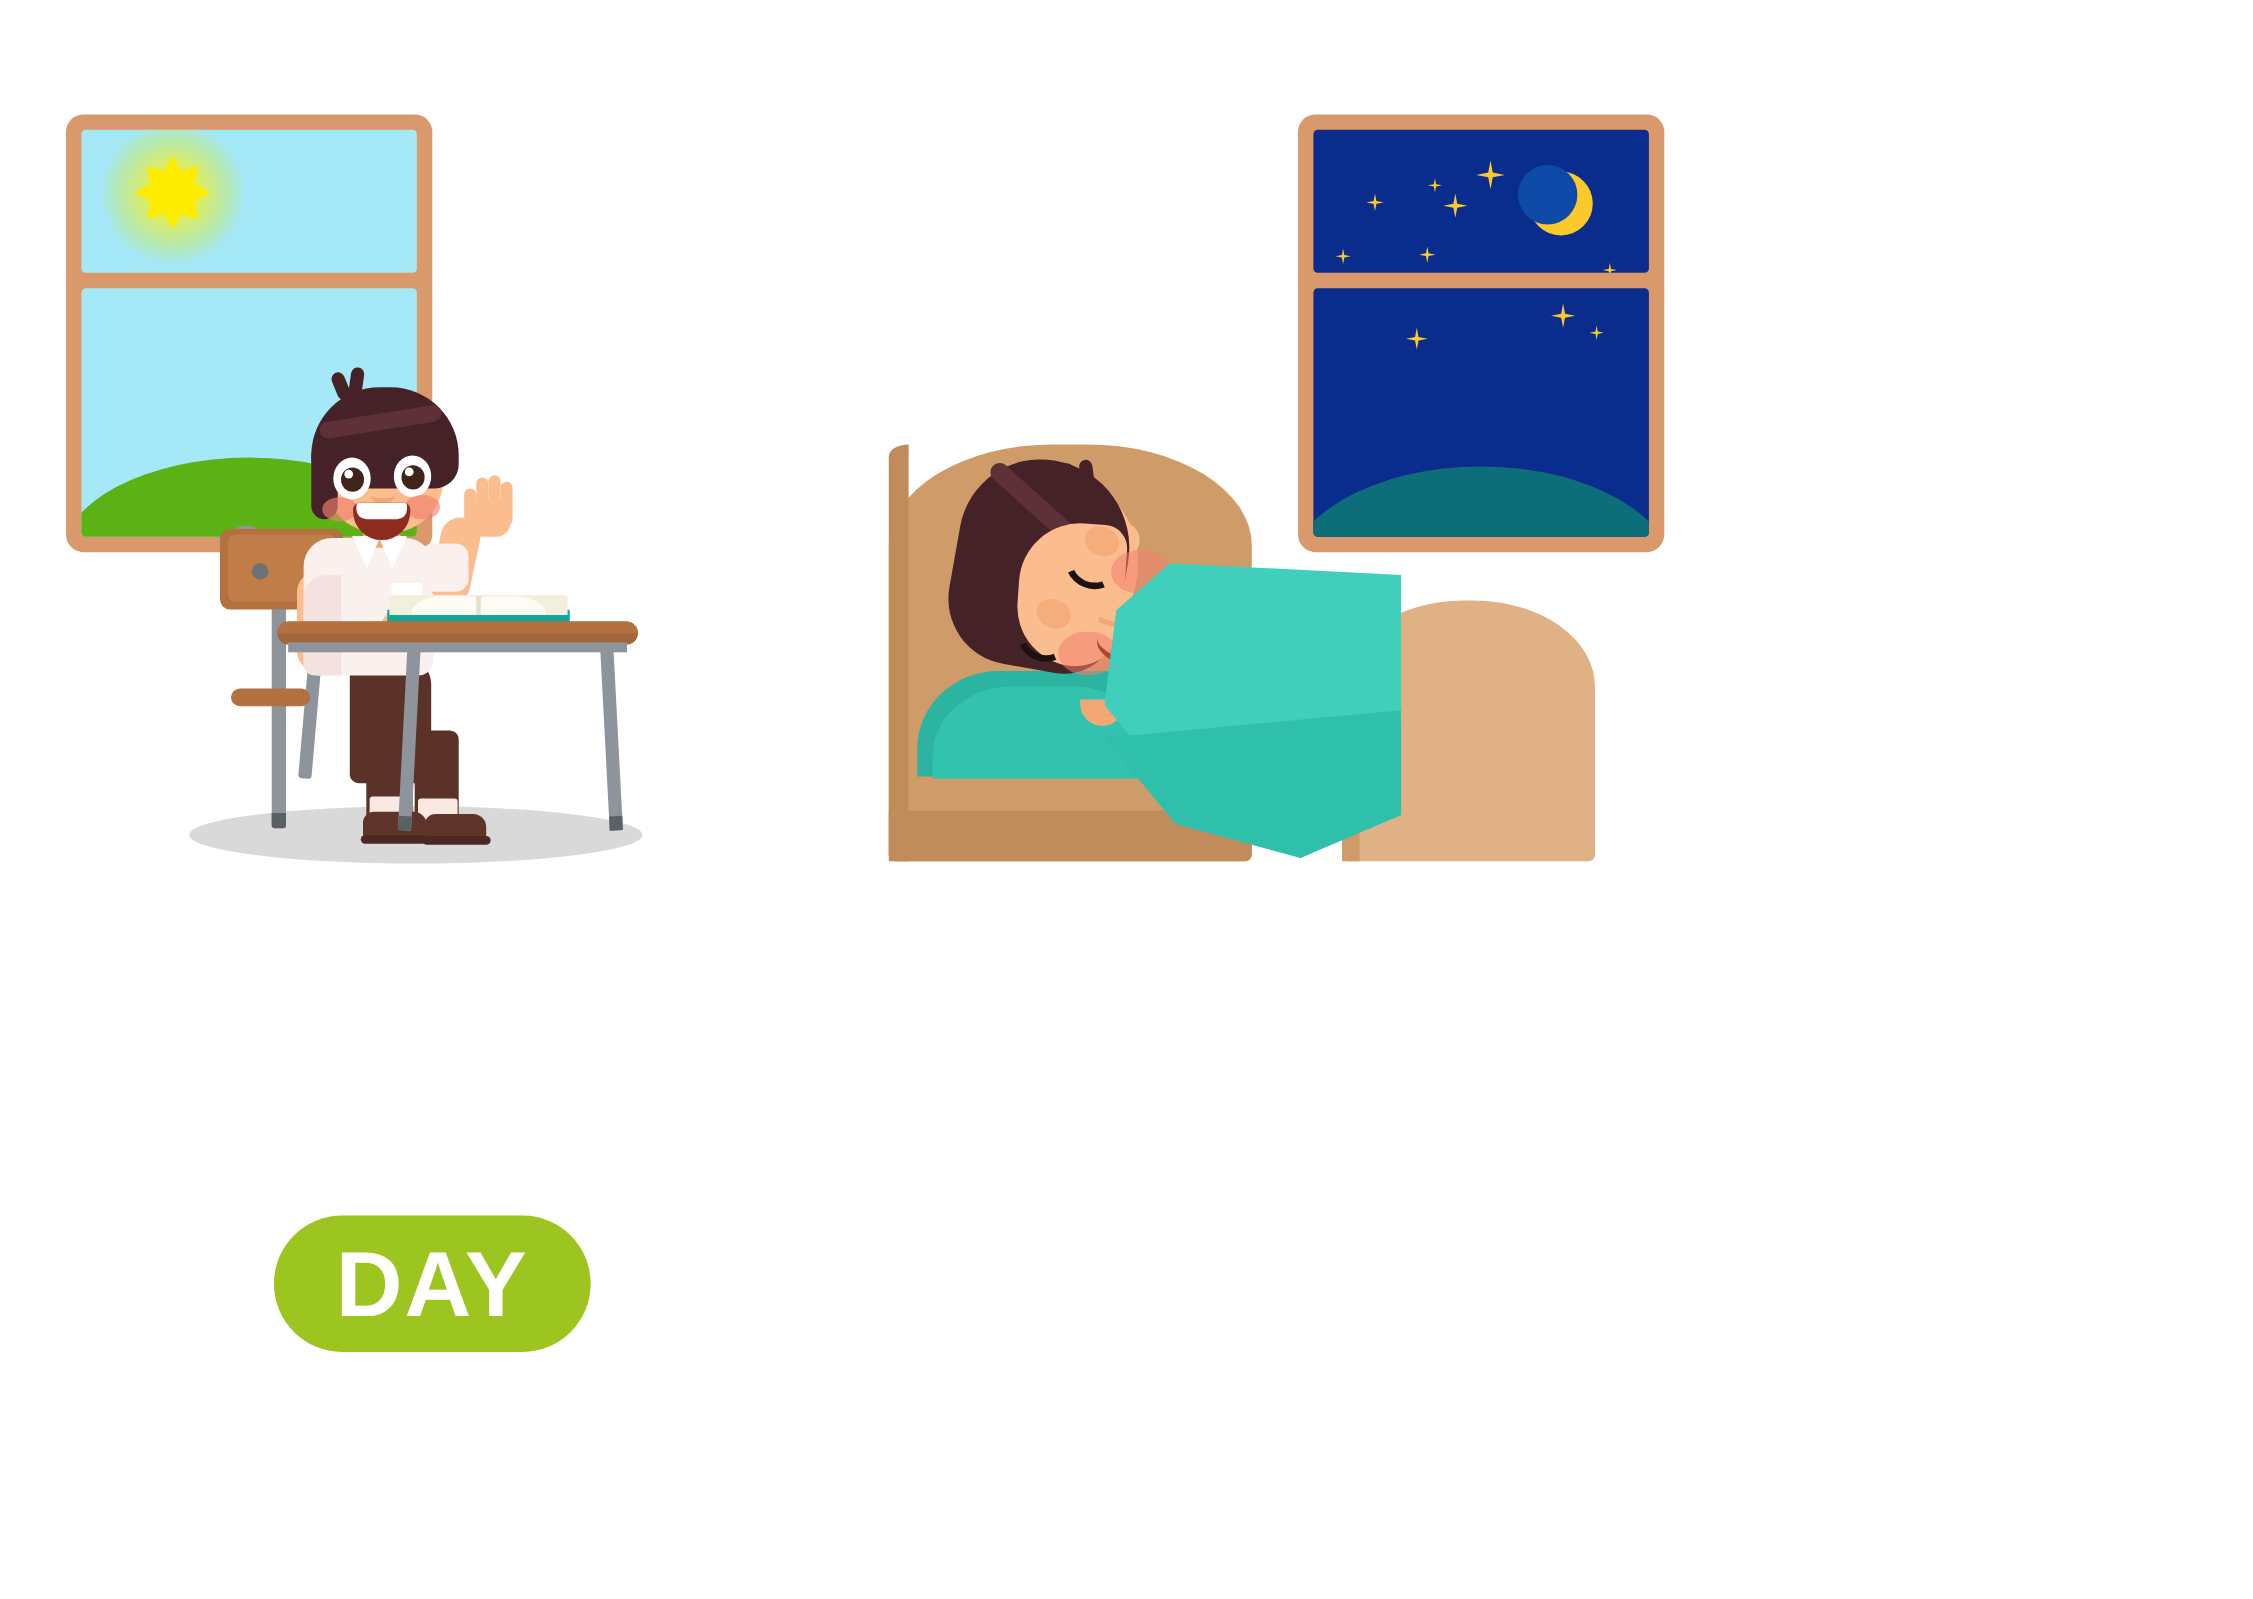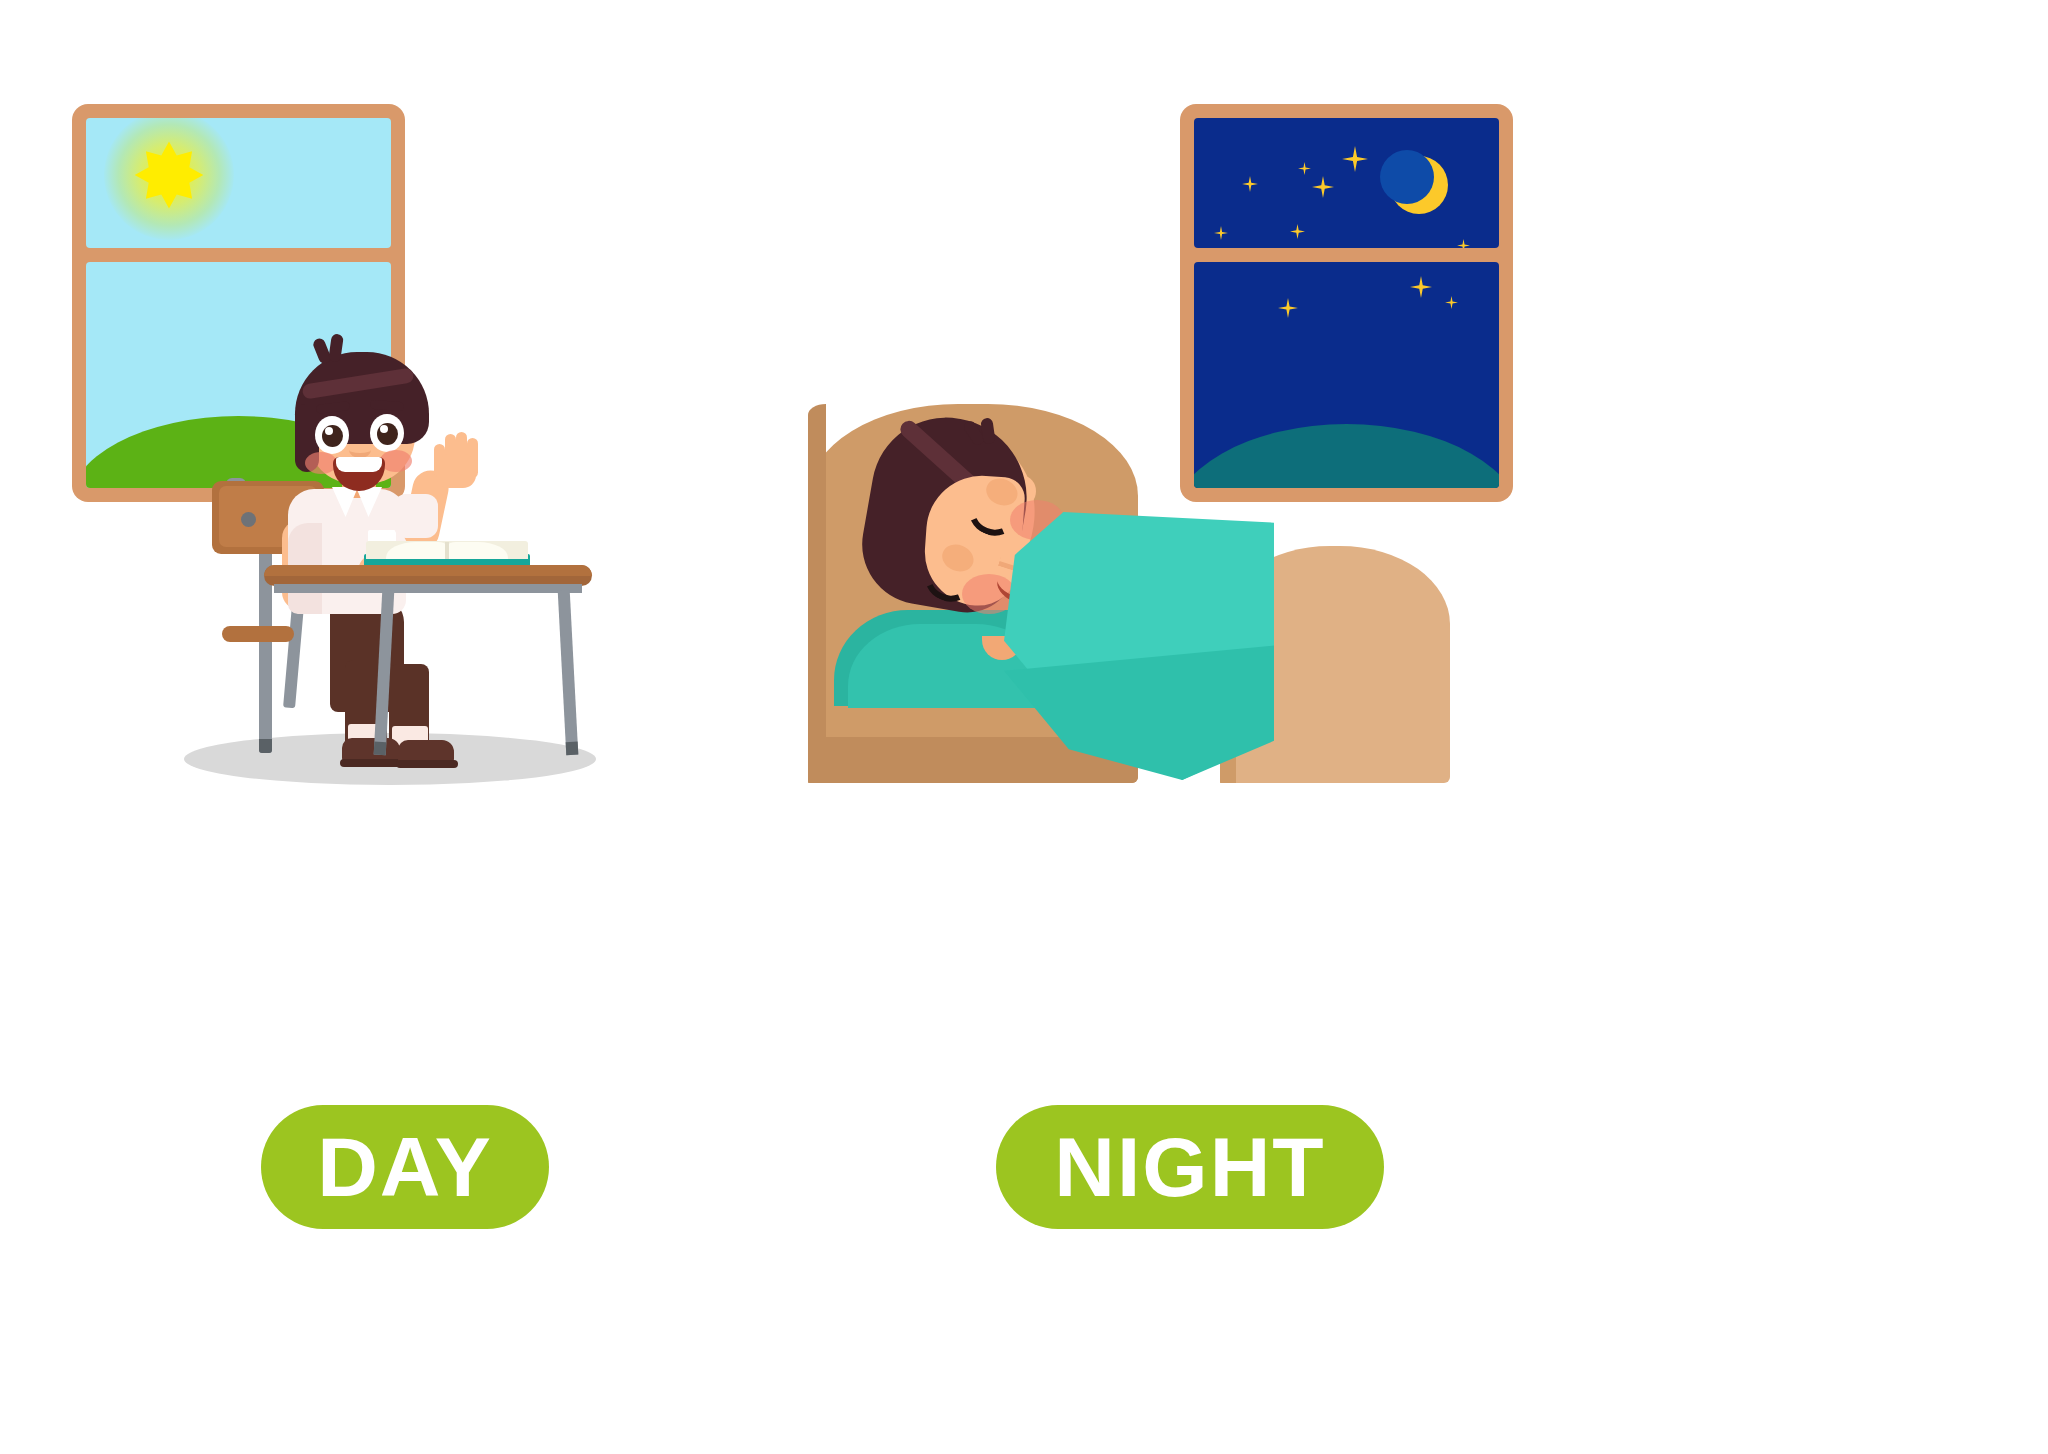--- a/index.html
+++ b/index.html
@@ -1,19 +1,19 @@
 <!DOCTYPE html>
 <html><head>
 <meta charset="utf-8">
 <style>
   html,body{margin:0;padding:0;background:#fff;}
   body{width:2048px;height:1454px;font-family:"Liberation Sans",sans-serif;overflow:hidden;}
   .stage{position:relative;width:2048px;height:1454px;background:#fff;}
   .panel{position:absolute;top:0;height:1454px;width:1024px;}
-  .panel.day{left:12px;}
+  .panel.day{left:0;}
   .panel.night{left:1024px;}
 
   
   .window{position:absolute;border-radius:16px;box-sizing:border-box;}
   .win-frame{background:#d9996a;padding:14px;border-radius:16px;box-sizing:border-box;
              display:flex;flex-direction:column;gap:14px;}
   .pane{position:relative;overflow:hidden;border-radius:4px;}
 
   
   #day-window{left:60px;top:104px;width:333px;height:398px;}
@@ -325,18 +325,15 @@
     </div>
     <div class="n-cheek" style="left:-14px;top:500px;"></div>
     <div class="n-cheek" style="left:-62px;top:574px;"></div>
     <div class="n-nose" style="left:-24px;top:552px;"></div>
     <div class="n-mouth" style="left:-28px;top:576px;"></div>
     <div class="n-chin"></div>
 
     <div class="blanket"></div>
     <div class="blanket-fold"></div>
 
-    <div class="pill" id="night-pill">
-      <span>NIGHT</span>
-    </div>
   </div>
 
 </div>
 
 </body></html>

